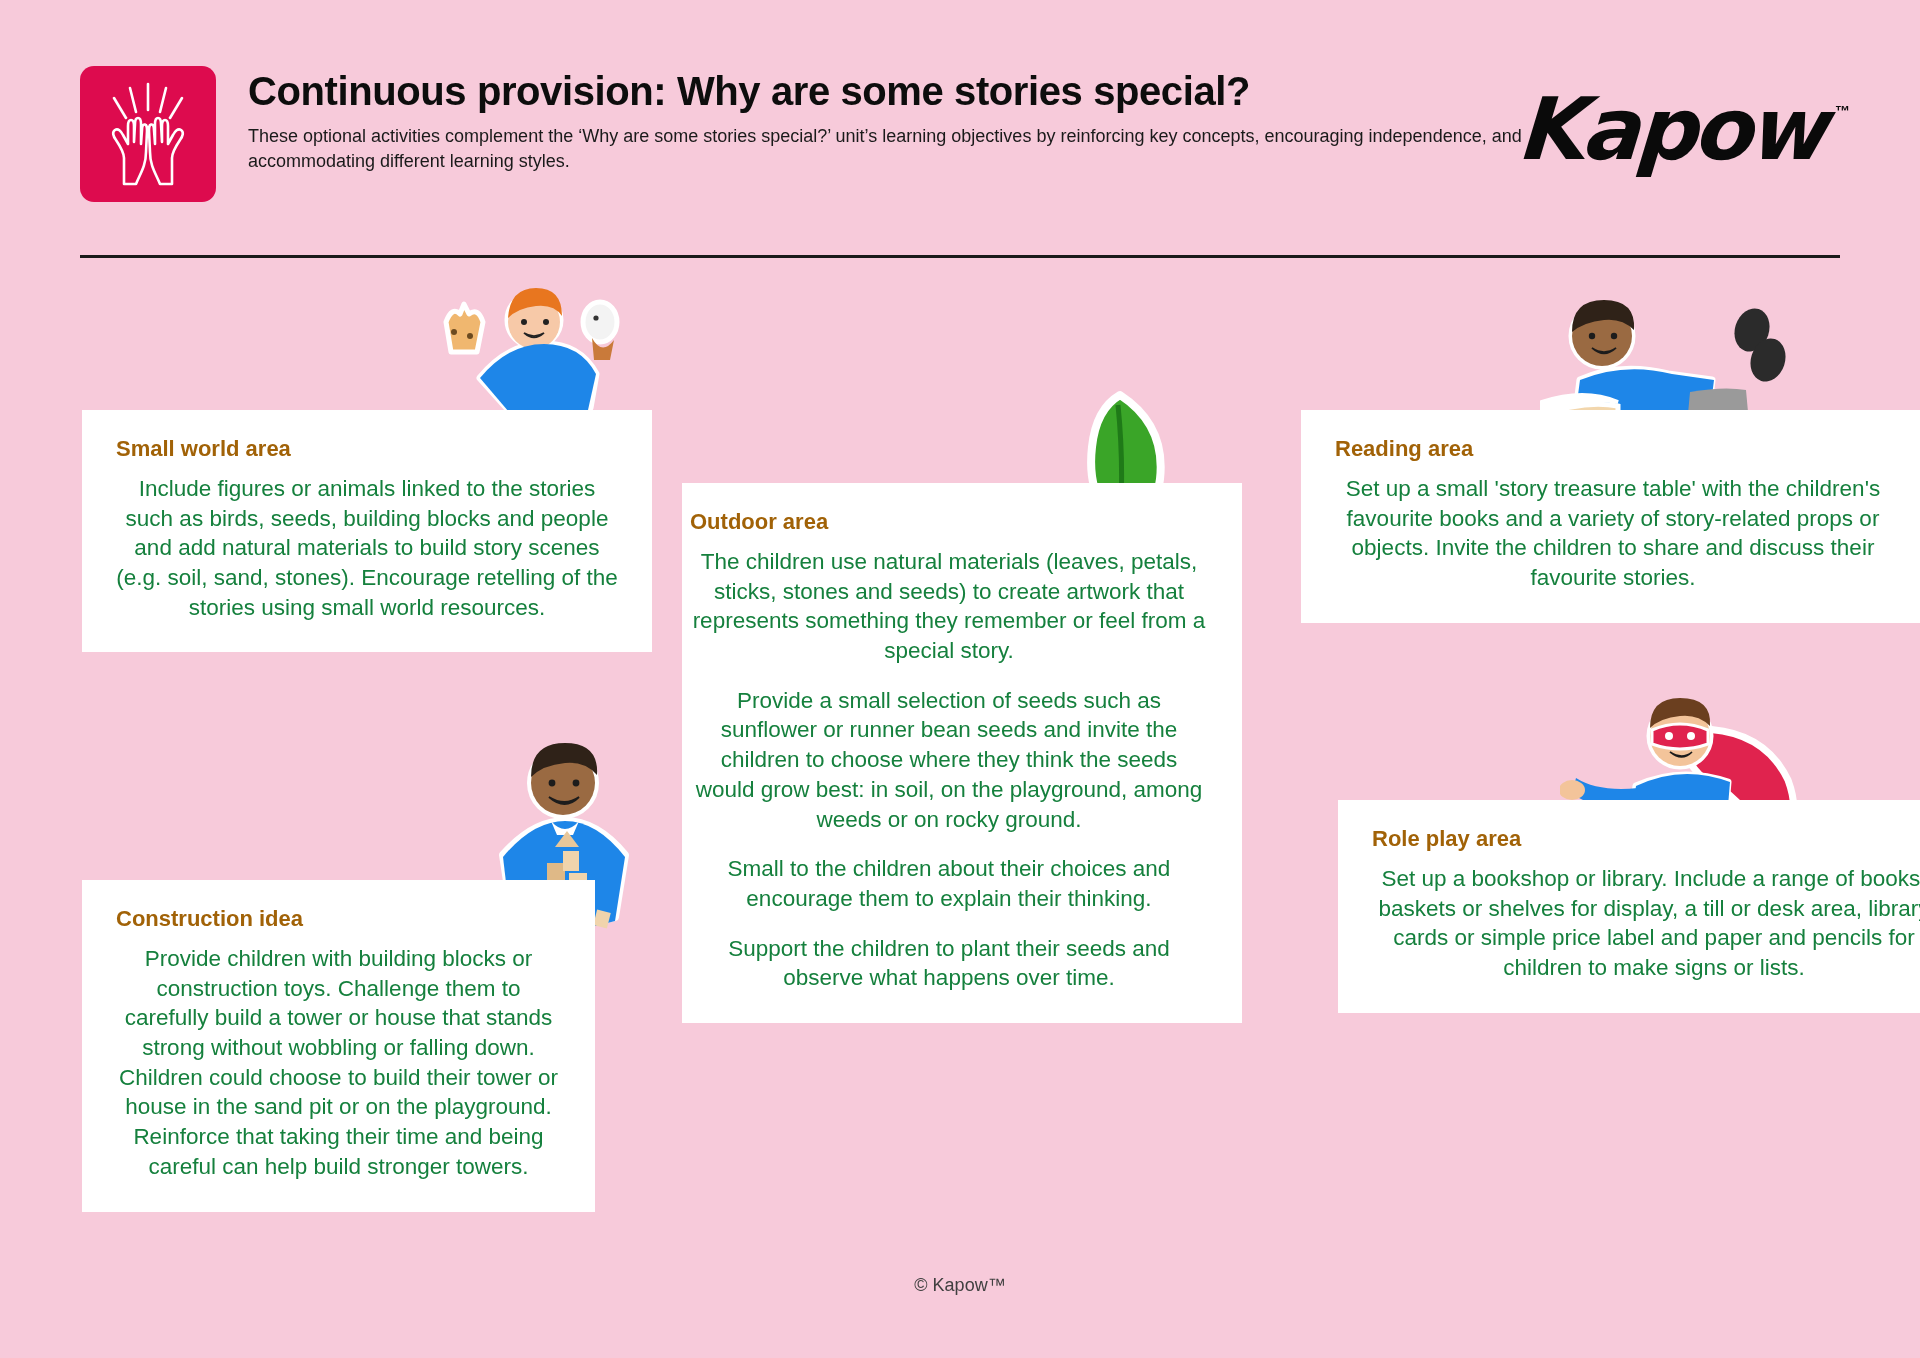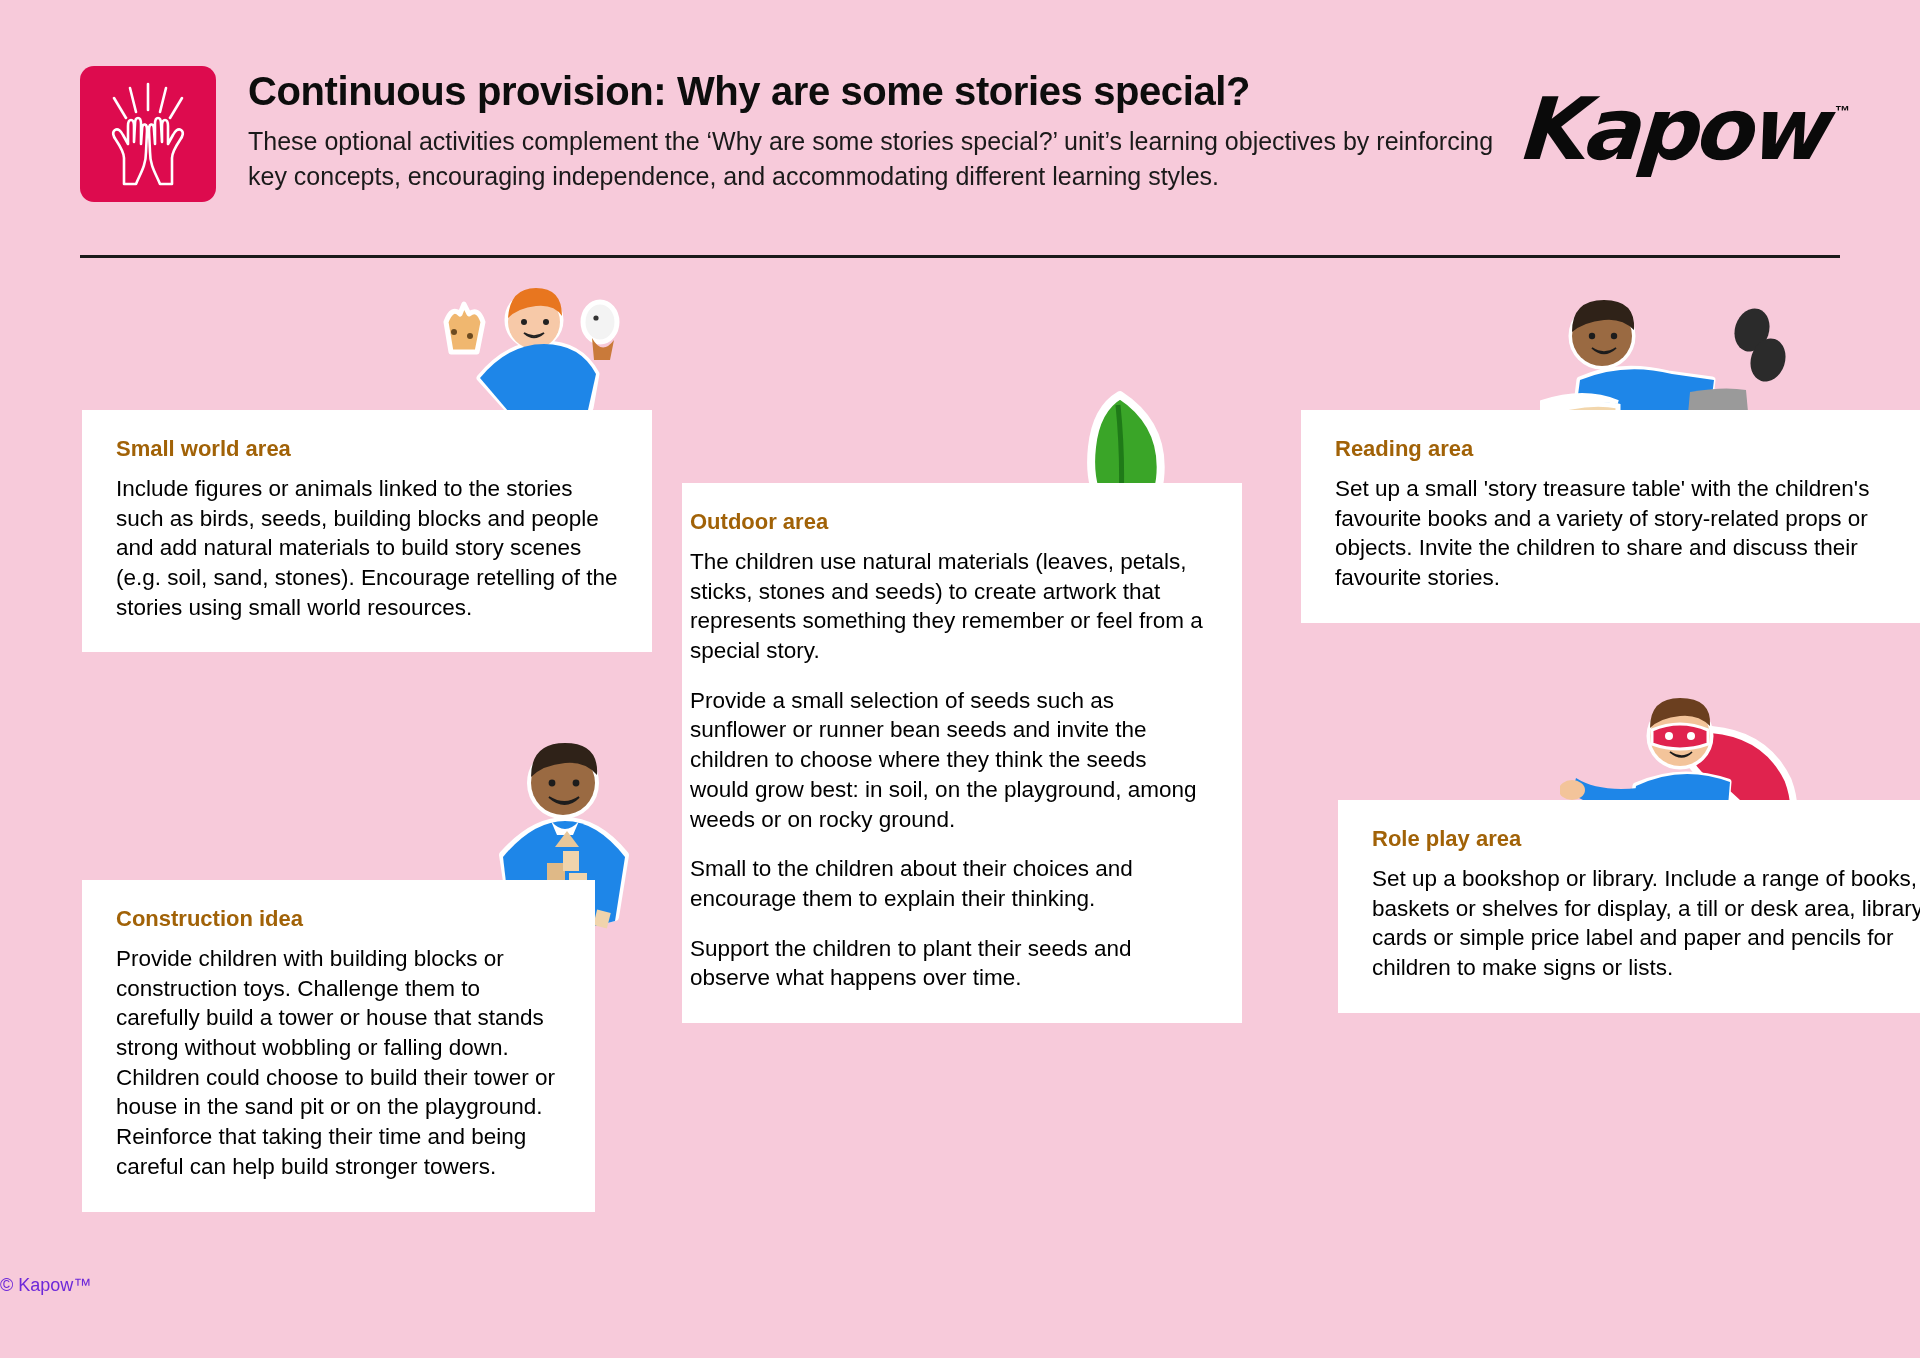--- a/index.html
+++ b/index.html
@@ -47,21 +47,21 @@
   }
   .header-title {
     font-size: 40px;
     font-weight: bold;
     color: #0d0d0d;
     letter-spacing: -0.4px;
     line-height: 1.15;
     margin: 0 0 10px 0;
   }
   .header-sub {
-    font-size: 25px;
+    font-size: 18px;
     color: #1a1a1a;
     line-height: 1.38;
     margin: 0;
     max-width: 1290px;
   }
   .logo {
     position: absolute;
     right: 12px;
     top: 8px;
     width: 270px;
@@ -107,21 +107,22 @@
   .card h3 {
     margin: 0 0 12px 0;
     font-size: 22px;
     font-weight: bold;
     color: #a16207;
   }
   .card p {
     margin: 0 0 20px 0;
     font-size: 22.5px;
     line-height: 1.32;
-    color: #000000;
+    color: #15803d;
+    text-align: center;
   }
   .card p:last-child { margin-bottom: 0; }
 
   #card-small-world { left: 82px;  top: 410px;  width: 570px;  }
   #card-construction{ left: 82px;  top: 880px;  width: 513px;  }
   #card-outdoor     { left: 682px; top: 483px;  width: 560px; padding-left: 8px;  }
   #card-reading     { left: 1301px;top: 410px;  width: 624px;  }
   #card-roleplay    { left: 1338px;top: 800px;  width: 632px;  }
 
   
@@ -131,23 +132,23 @@
   #illus-leaves     { left: 1060px; top: 385px; width: 175px; height: 215px; }
   #illus-reading    { left: 1540px; top: 288px; width: 250px; height: 170px; }
   #illus-superhero  { left: 1560px; top: 690px; width: 260px; height: 230px; }
 
   
   .footer {
     position: absolute;
     left: 0;
     top: 1275px;
     width: 1920px;
-    text-align: left;
+    text-align: center;
     font-size: 18px;
-    color: #6d28d9;
+    color: #404040;
   }
 </style>
 </head>
 <body>
 
 <div class="page">
 
   <div class="header">
 
     <div class="header-icon">

